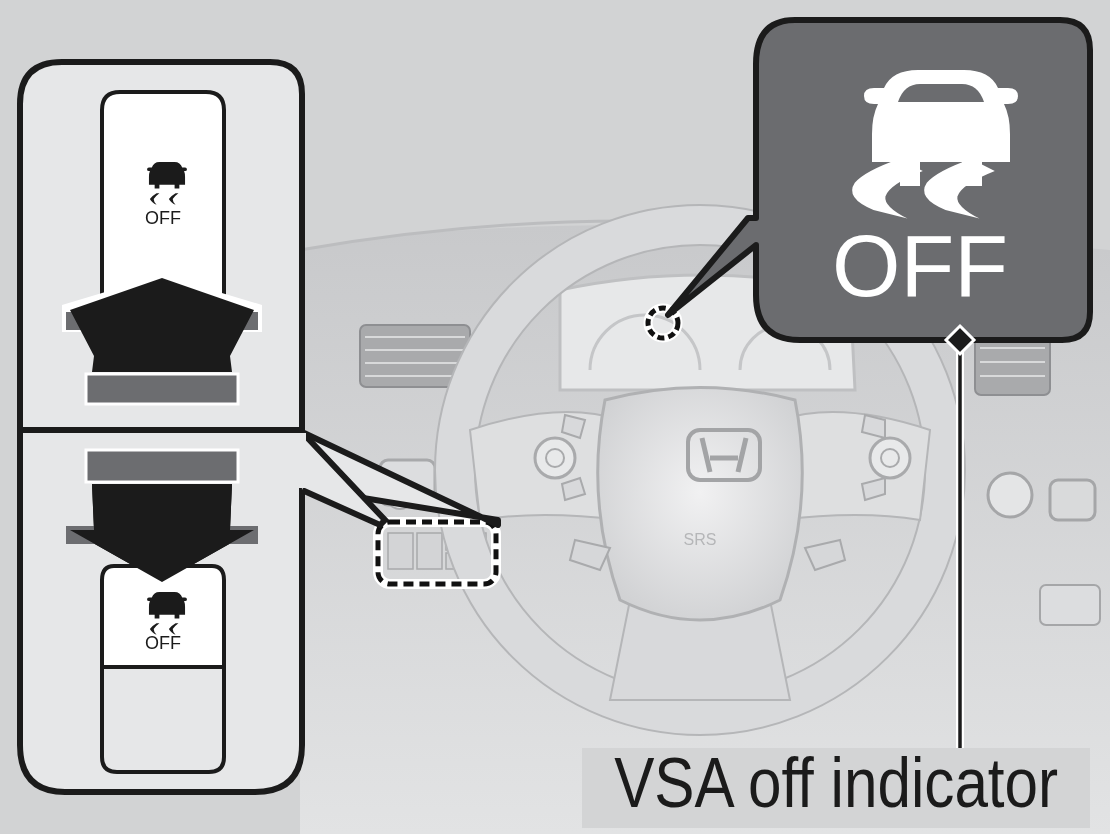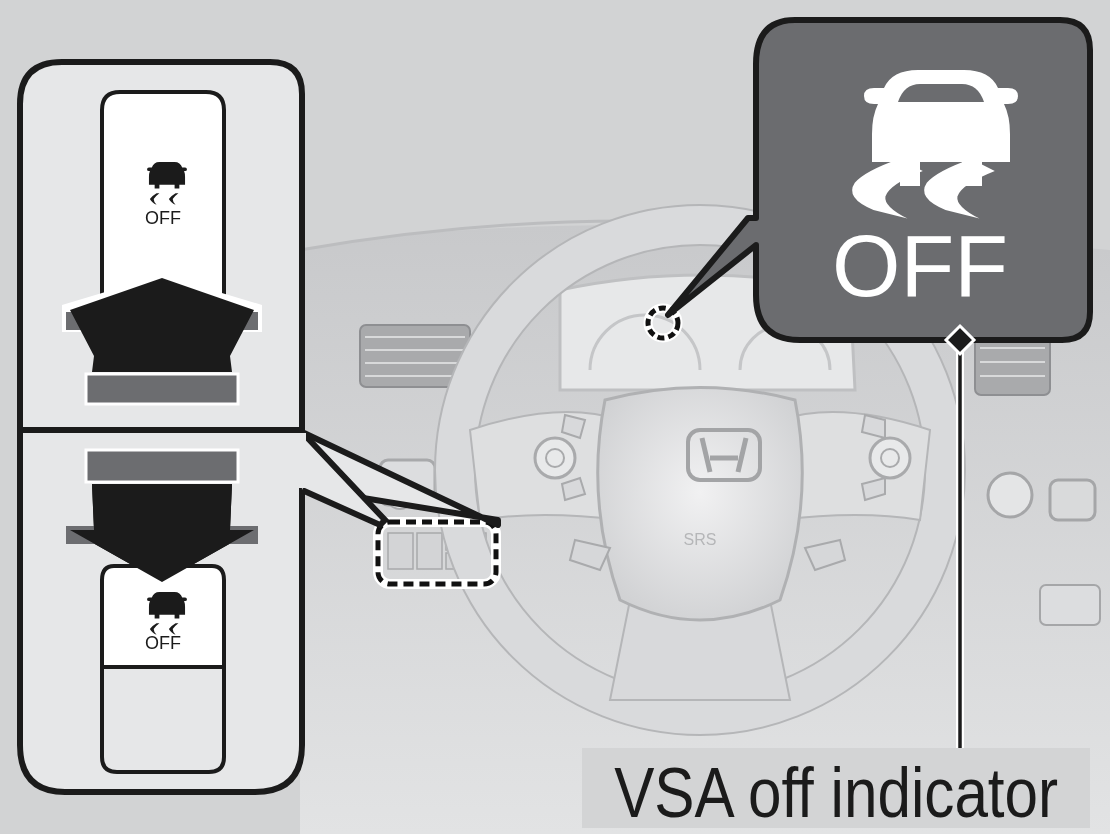--- a/index.html
+++ b/index.html
@@ -9,21 +9,21 @@
       font-family: "Liberation Sans", sans-serif;
       position: relative;
     }
     #stage { position: absolute; left: 0; top: 0; width: 1110px; height: 834px; }
     svg { display: block; }
     .label-box {
       position: absolute;
       left: 582px; top: 748px;
       width: 508px; height: 80px;
       background: #d3d4d5;
-      display: flex; align-items: flex-end; justify-content: center;
+      display: flex; align-items: flex-start; justify-content: center;
     }
     .label-text {
       font-family: "Liberation Sans", sans-serif;
       font-size: 70px;
       color: #1b1b1b;
       letter-spacing: 0px;
       transform: scaleX(0.86);
       white-space: nowrap;
       line-height: 1;
     }

